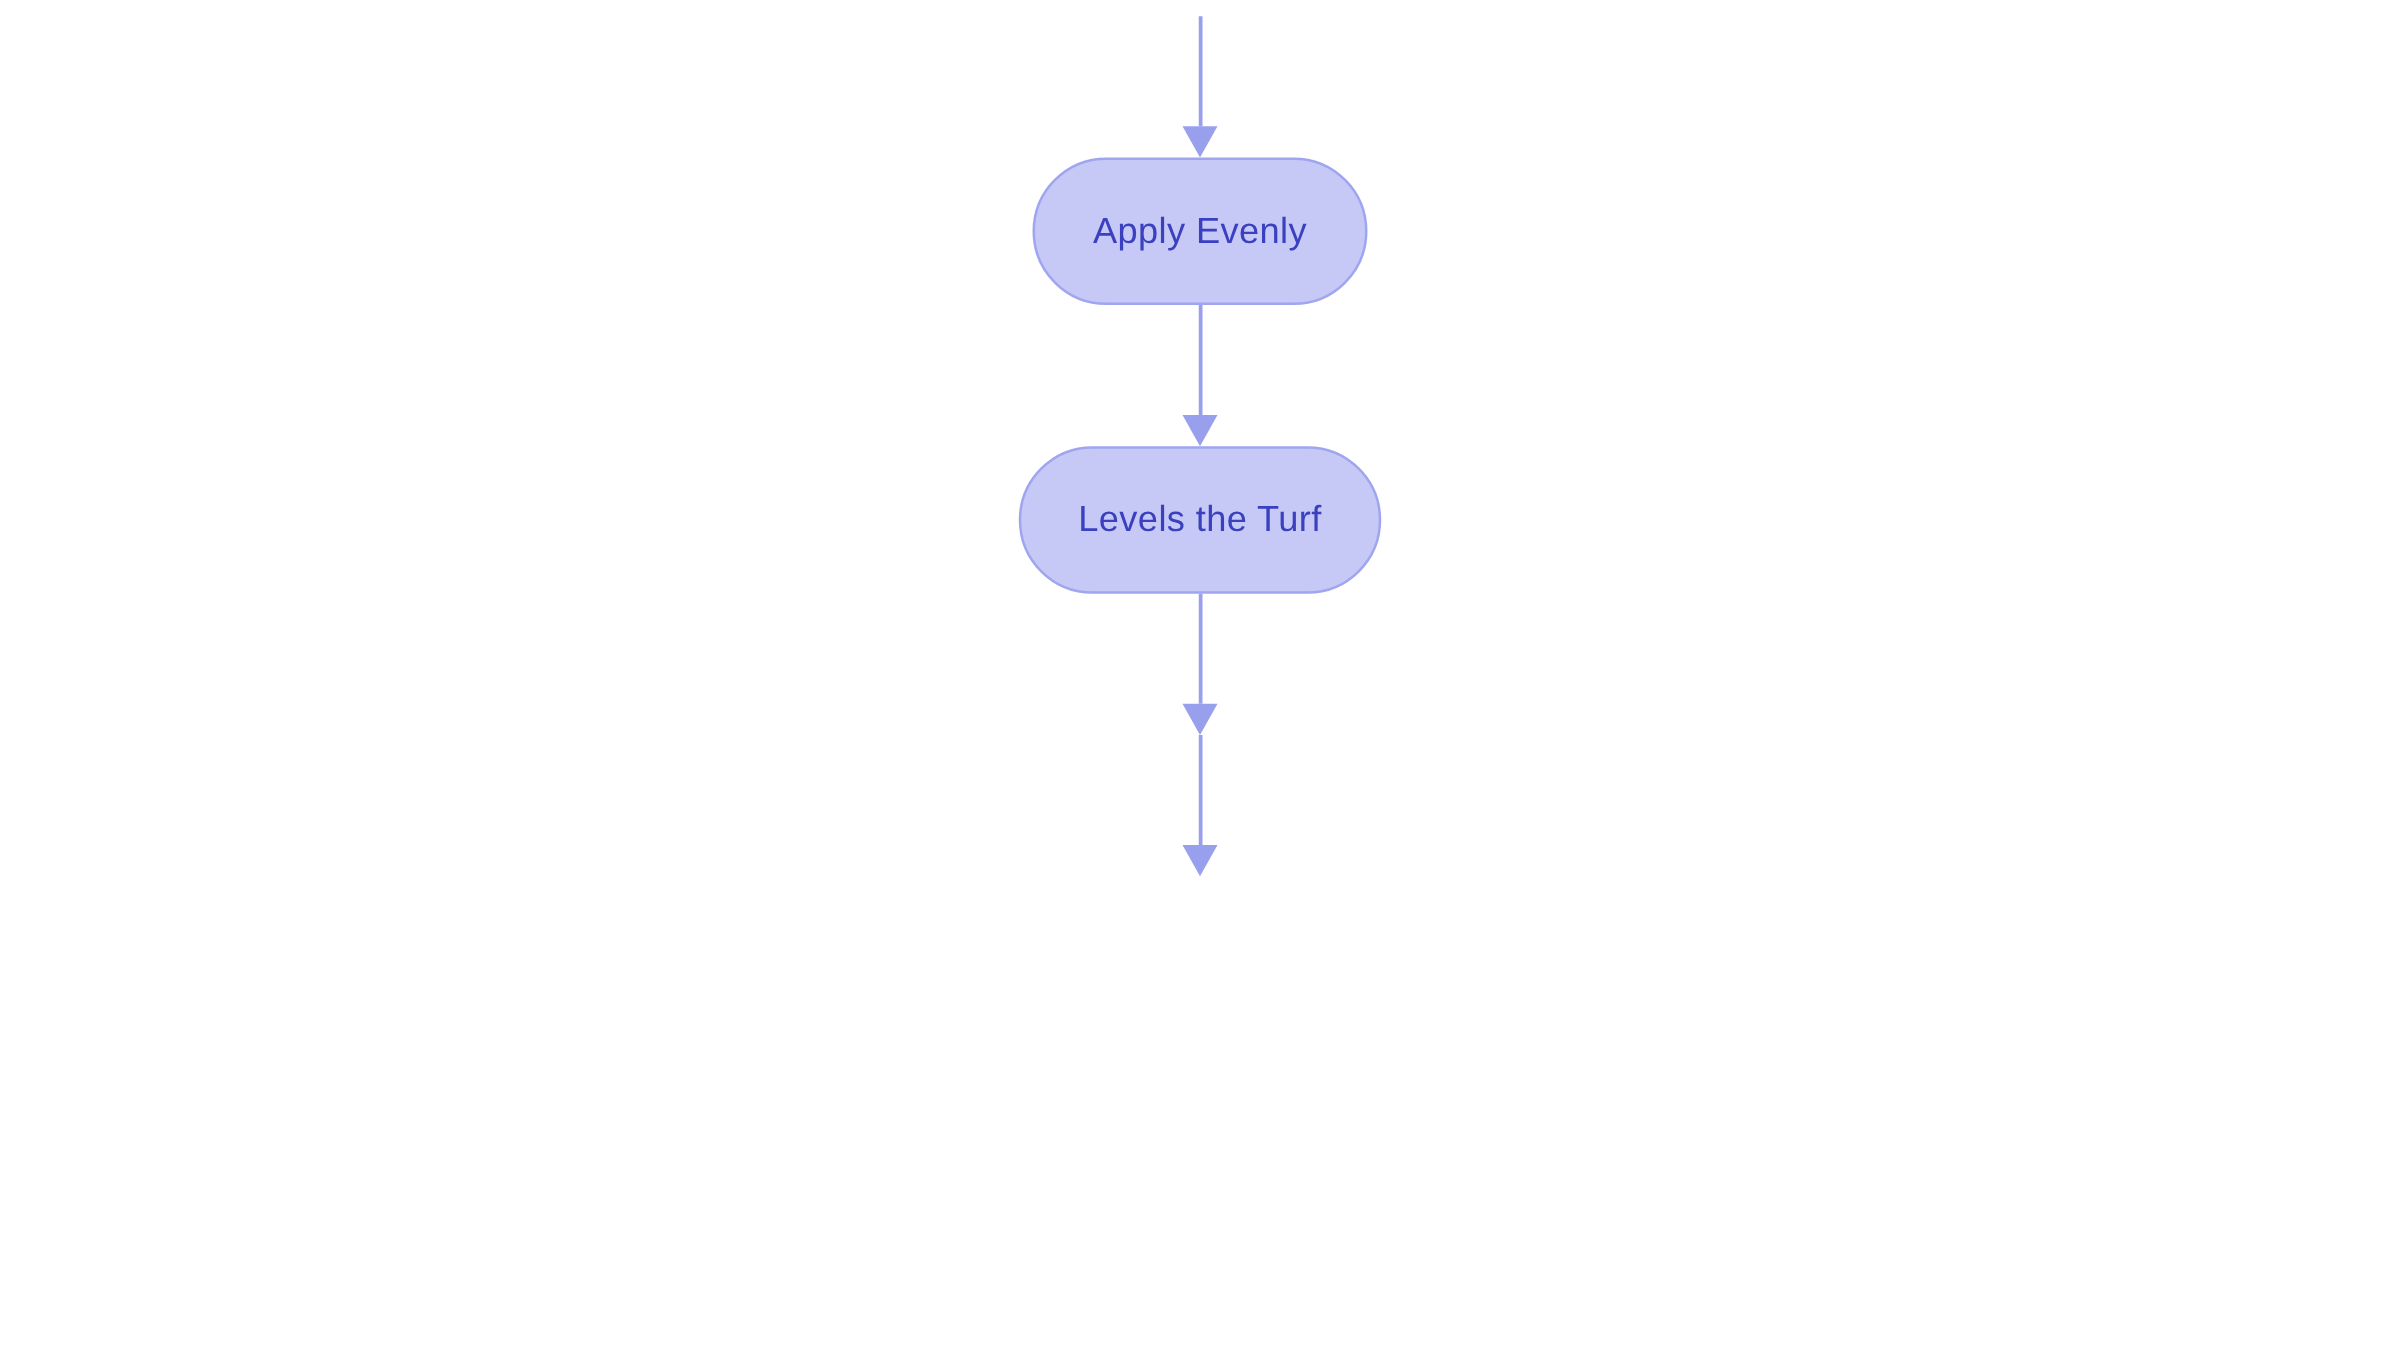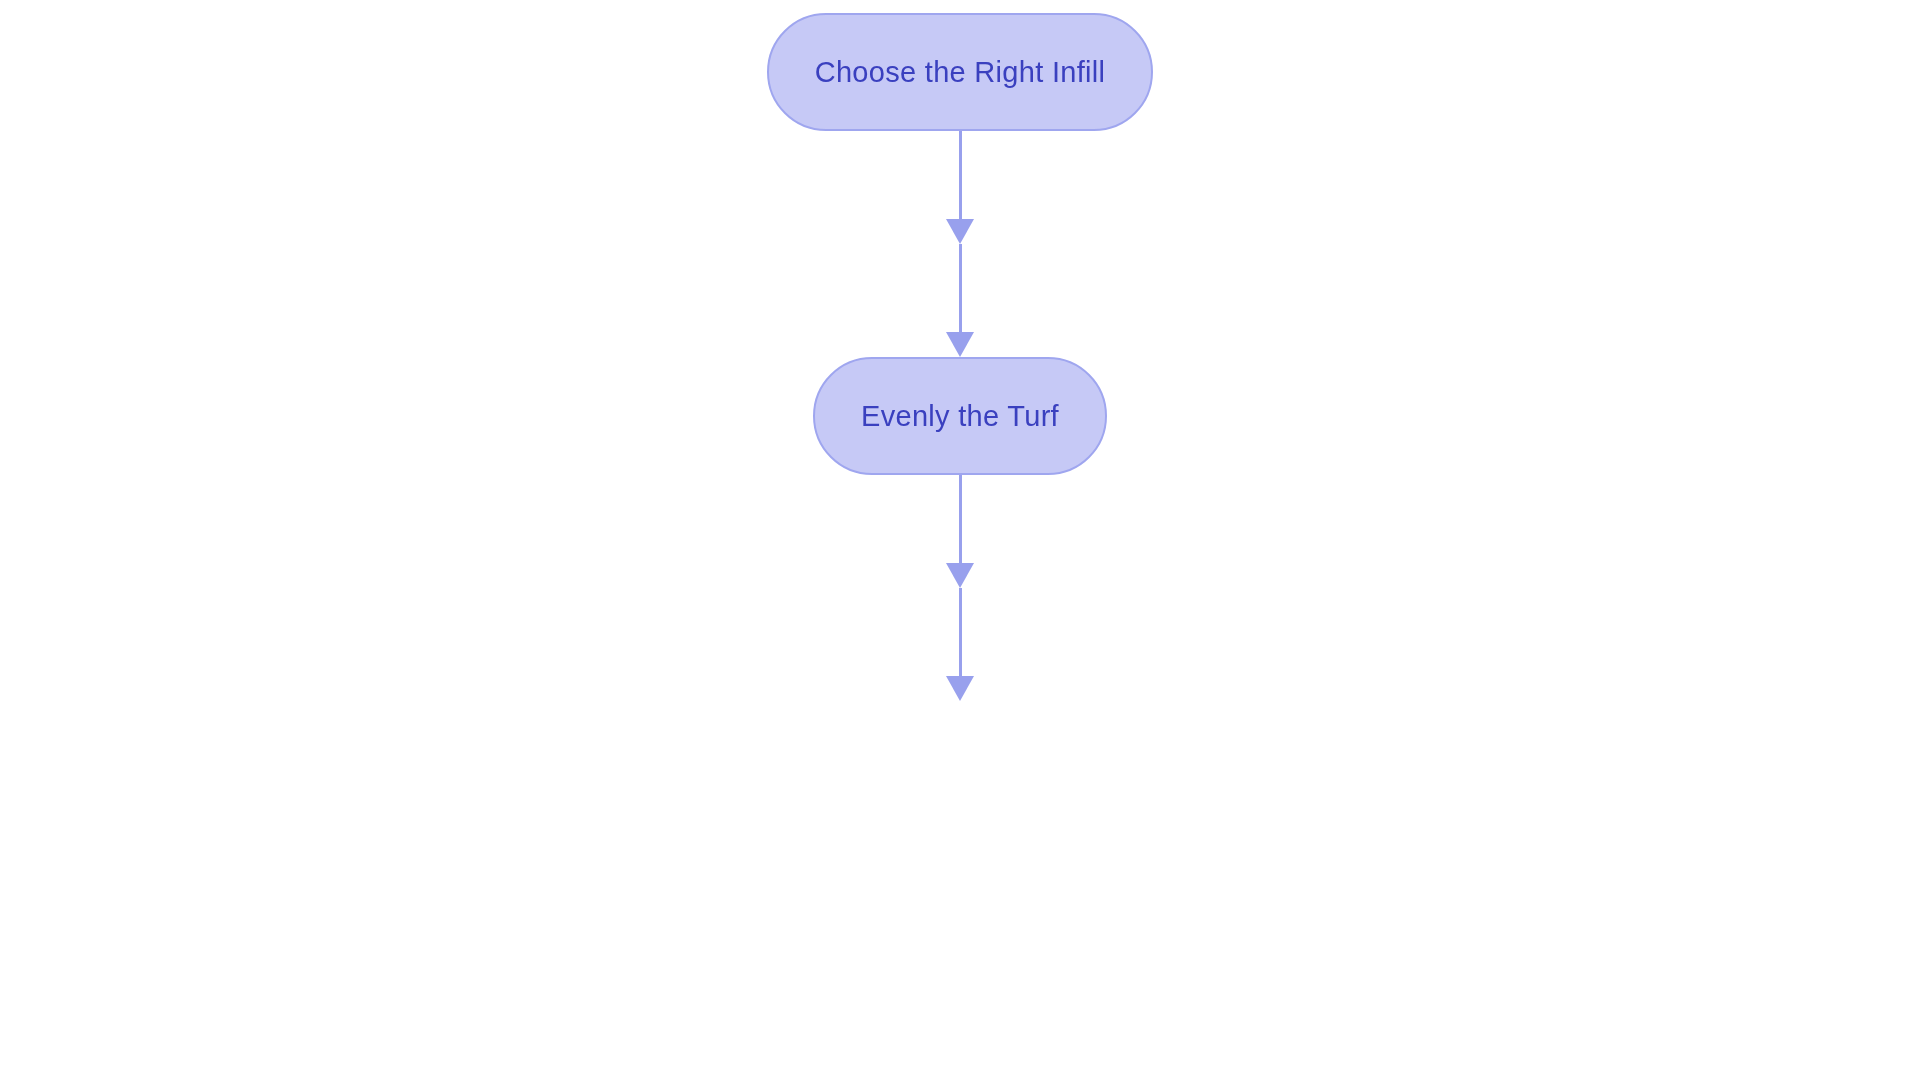--- a/index.html
+++ b/index.html
@@ -68,37 +68,37 @@
     border-right: 14px solid transparent;
     border-top: 25px solid var(--arrow);
   }
 </style>
 </head>
 <body>
 
 <div class="canvas">
   <div class="flow">
 
+
+    <div class="arrow">
+      <div class="arrow-line"></div>
+      <div class="arrow-head"></div>
+    </div>
+
     <div class="node">
-      <span class="node-label">Choose the Right Infill</span>
+      <span class="node-label">Apply Evenly</span>
     </div>
 
     <div class="arrow">
       <div class="arrow-line"></div>
       <div class="arrow-head"></div>
     </div>
 
-
-    <div class="arrow">
-      <div class="arrow-line"></div>
-      <div class="arrow-head"></div>
-    </div>
-
     <div class="node">
-      <span class="node-label">Evenly the Turf</span>
+      <span class="node-label">Levels the Turf</span>
     </div>
 
     <div class="arrow">
       <div class="arrow-line"></div>
       <div class="arrow-head"></div>
     </div>
 
 
     <div class="arrow">
       <div class="arrow-line"></div>

